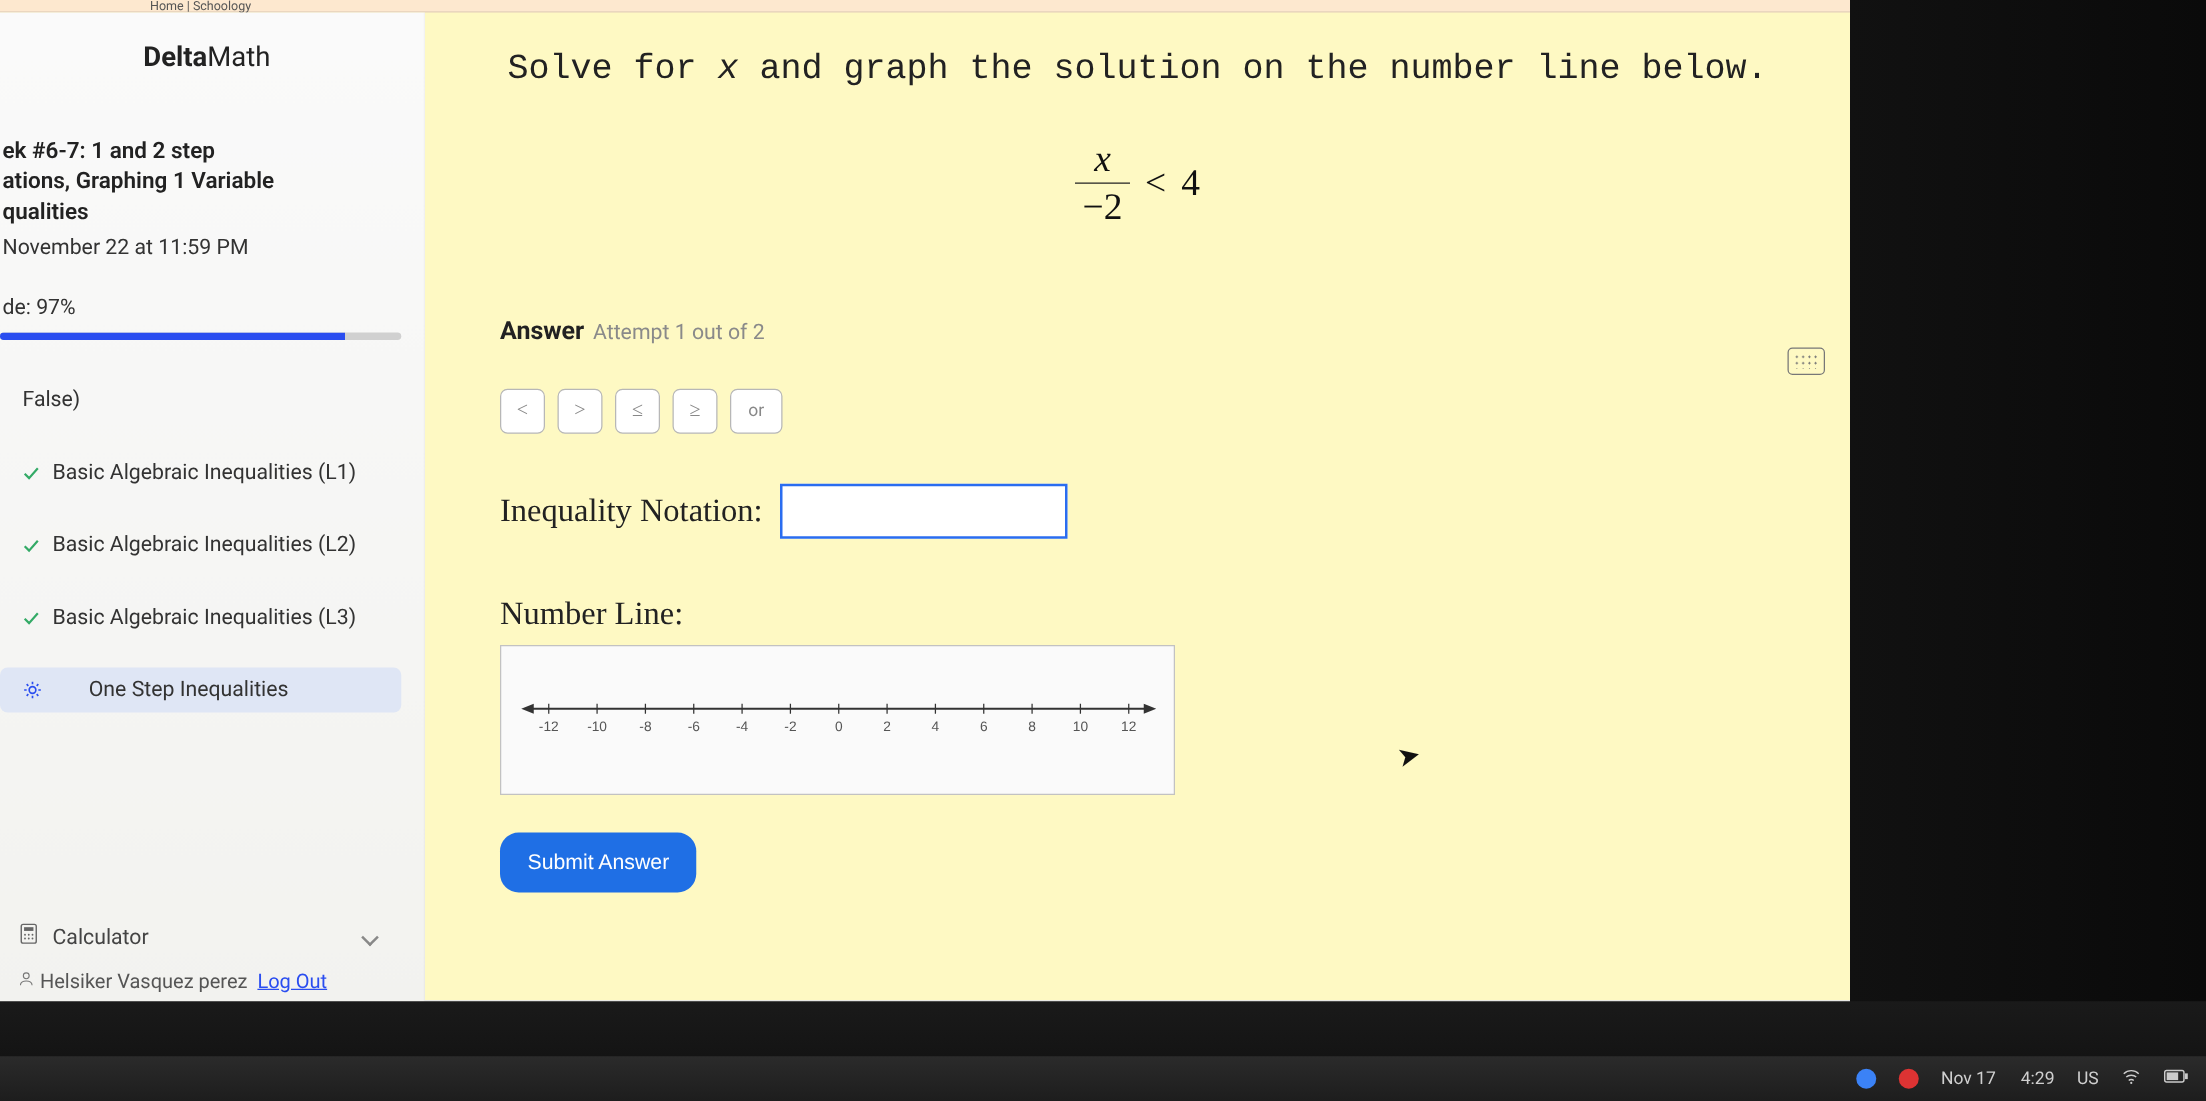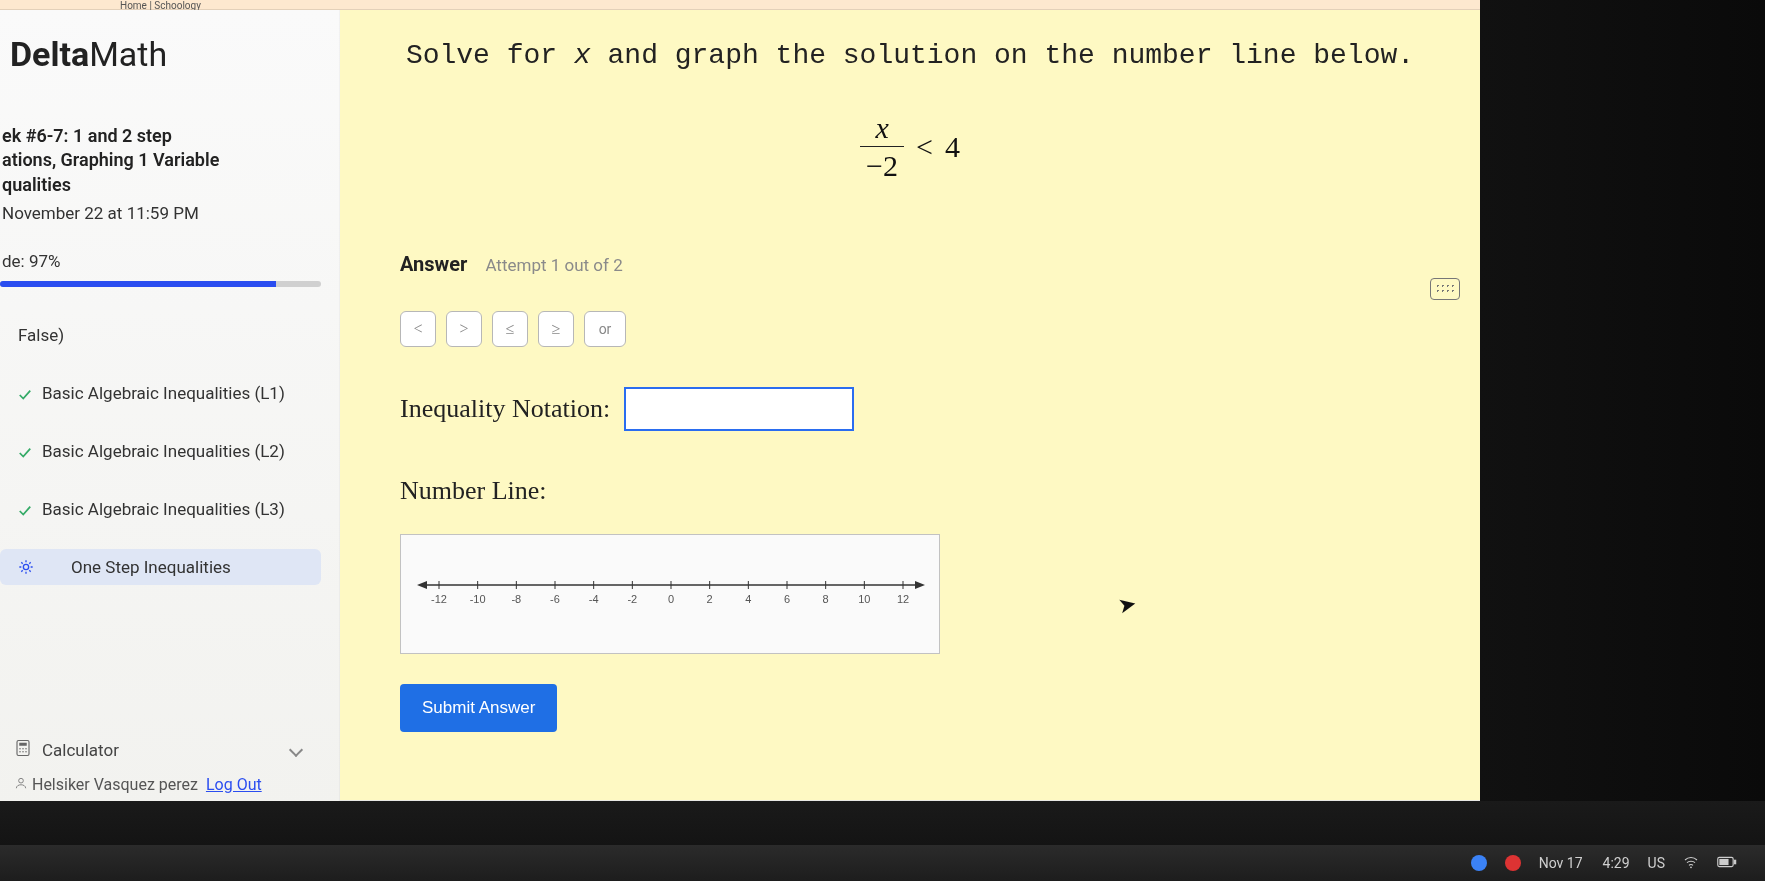--- a/index.html
+++ b/index.html
@@ -36,25 +36,26 @@
       background: linear-gradient(180deg,#fafafa,#f2f2ef);
       padding: 24px 18px 10px 0;
       display: flex;
       flex-direction: column;
       color: #333;
       border-right: 1px solid rgba(0,0,0,0.03);
       position: relative;
       top: 10px;
     }
     .logo {
-      font-size: 34px;
+      font-size: 22px;
       font-weight: 400;
       margin-bottom: 50px;
       padding-left: 10px;
       color: #222;
+      text-align: center;
     }
     .logo .delta { font-weight: 700; }
     .assignment-info {
       font-size: 18px;
       font-weight: 600;
       line-height: 1.35;
       padding-left: 2px;
       color: #222;
     }
     .due-date {
@@ -161,21 +162,21 @@
       display: inline-flex;
       flex-direction: column;
       align-items: center;
       line-height: 1.1;
     }
     .frac .num { font-style: italic; padding: 0 10px 2px; }
     .frac .den { border-top: 1.5px solid #222; padding: 2px 6px 0; }
     .answer-row {
       display: flex;
       align-items: baseline;
-      gap: 18px;
+      gap: 7px;
       margin-bottom: 35px;
     }
     .answer-label { font-weight: 700; font-size: 20px; color:#222; }
     .attempt-label { color: #8a8a8a; font-size: 17px; }
     .ineq-buttons {
       display: flex;
       gap: 10px;
       margin-bottom: 40px;
     }
     .ineq-btn {
@@ -205,21 +206,21 @@
       border: 2px solid #2a6df0;
       background: #fff;
       padding: 4px 8px;
       font-size: 20px;
       font-family: Georgia, serif;
     }
     .numberline-label {
       font-family: Georgia, 'Times New Roman', serif;
       font-size: 26px;
       color:#222;
-      margin-bottom: 28px;
+      margin-bottom: 10px;
     }
     .numberline-box {
       width: 540px;
       height: 120px;
       border: 1px solid #c2c2c2;
       background: #fafafa;
       position: relative;
       margin-bottom: 30px;
     }
     .nl-svg {
@@ -236,21 +237,21 @@
       text-align:center;
       font-size: 14px;
       color: #b0b0b0;
     }
     .submit-btn {
       background: #1f6fe5;
       color: #fff;
       border: none;
       padding: 14px 22px;
       font-size: 17px;
-      border-radius: 4px;
+      border-radius: 15px;
       cursor: pointer;
     }
     .kb-icon {
       position: absolute;
       right: 20px;
       top: 278px;
       width: 30px;
       height: 22px;
       border: 1.5px solid #777;
       border-radius: 4px;
@@ -282,21 +283,21 @@
     .taskbar {
       position: absolute;
       left: 0; right: 0;
       height: 36px;
       bottom: 0;
       background: linear-gradient(180deg,#2b2b2b,#1d1d1d);
       display:flex;
       align-items:center;
       justify-content:flex-end;
       gap: 18px;
-      padding: 0 28px 0 0;
+      padding: 0 14px 0 0;
       font-size: 14px;
       color: #cfcfcf;
     }
     .taskbar .date { margin-right: 2px; }
     .taskbar .tray-icon {
       width: 16px; height: 16px; border-radius: 50%;
       display:inline-block;
     }
     .cursor {
       position:absolute;

